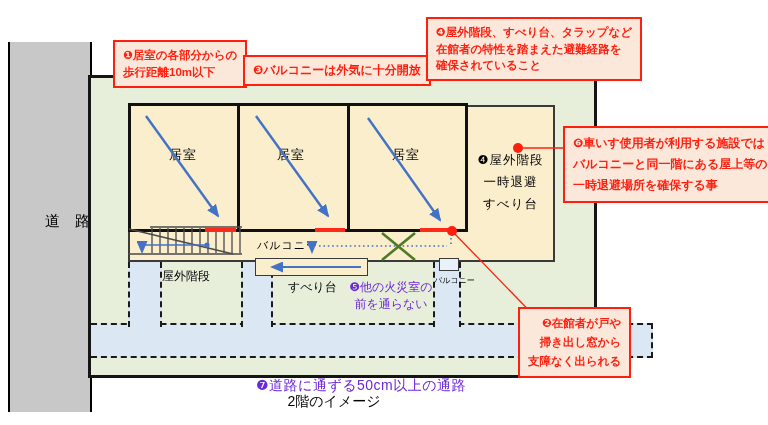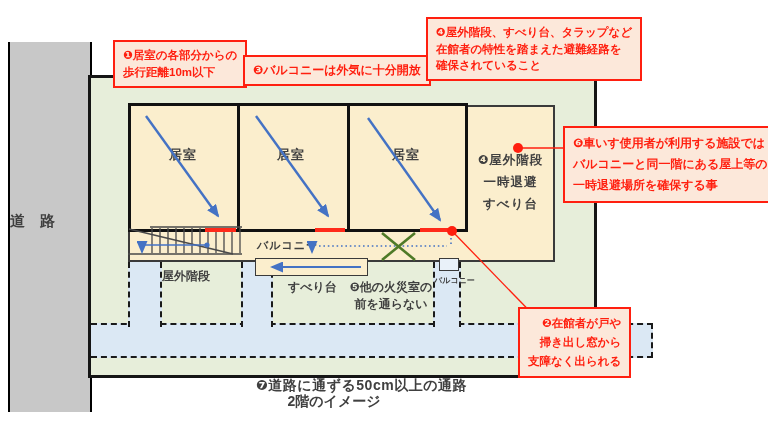--- a/index.html
+++ b/index.html
@@ -1,24 +1,24 @@
 <!DOCTYPE html>
 <html><head>
 <meta charset="utf-8">
 <style>
   html,body{margin:0;padding:0;background:#fff;}
   #canvas{position:relative;width:768px;height:425px;background:#ffffff;overflow:hidden;
           font-family:"Liberation Sans","DejaVu Sans",sans-serif;}
   .abs{position:absolute;}
-  .jp{font-weight:bold;color:#404040;white-space:nowrap;}
+  .jp{font-weight:normal;color:#000000;white-space:nowrap;}
 
   
   .road{left:8px;top:42px;width:80px;height:370px;background:#c8c8c8;
         border-left:2px solid #000;border-right:2px solid #000;z-index:1;}
-  .road-label{left:0;right:0;top:170px;text-align:left;font-size:15px;}
+  .road-label{left:0;right:0;top:170px;text-align:right;font-size:15px;}
 
   
   .building{left:88px;top:75px;width:509px;height:303px;background:#e7eeda;
             border:3px solid #151515;box-sizing:border-box;z-index:2;}
 
   
   .band{left:91px;top:323px;width:562px;height:35px;background:#dbe8f4;
         border-top:2px dashed #1a1a1a;border-bottom:2px dashed #1a1a1a;
         border-right:2px dashed #1a1a1a;box-sizing:border-box;z-index:4;}
   .channel{top:262px;height:65px;background:#dbe8f4;box-sizing:border-box;
@@ -55,21 +55,21 @@
 
   
   .rnote{position:absolute;background:#fce8da;border:2px solid #ff1f0f;color:#ff1f0f;
          font-weight:bold;font-size:11.5px;line-height:17px;padding:5px 8px;
          white-space:nowrap;z-index:30;margin-top:13px;}
   .n1{left:113px;top:27px;}
   .n3{left:243px;top:42px;font-size:12px;}
   .n4{left:426px;top:4px;line-height:16.5px;}
   .n6{left:563px;top:113px;font-size:12px;line-height:21px;}
   .n2{left:518px;top:294px;line-height:19px;text-align:right;}
-  .rtext{position:absolute;color:#404040;font-weight:bold;white-space:nowrap;z-index:25;}
+  .rtext{position:absolute;color:#6d28d9;font-weight:normal;white-space:nowrap;z-index:25;}
   .n5{left:345px;top:279px;width:92px;text-align:center;font-size:12px;line-height:17px;}
   .n7{left:256px;top:333px;font-size:14px;letter-spacing:0.5px;margin-top:44px;}
 </style>
 </head>
 <body>
 
 <div id="canvas">
 
   <div class="abs road">
     <div class="abs road-label jp">道　路</div>

